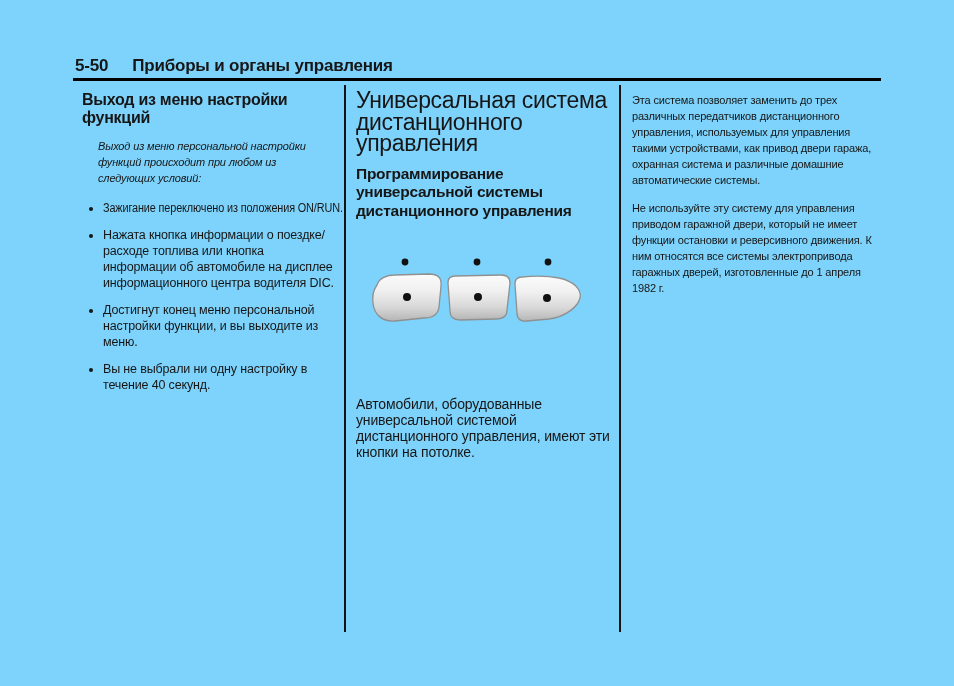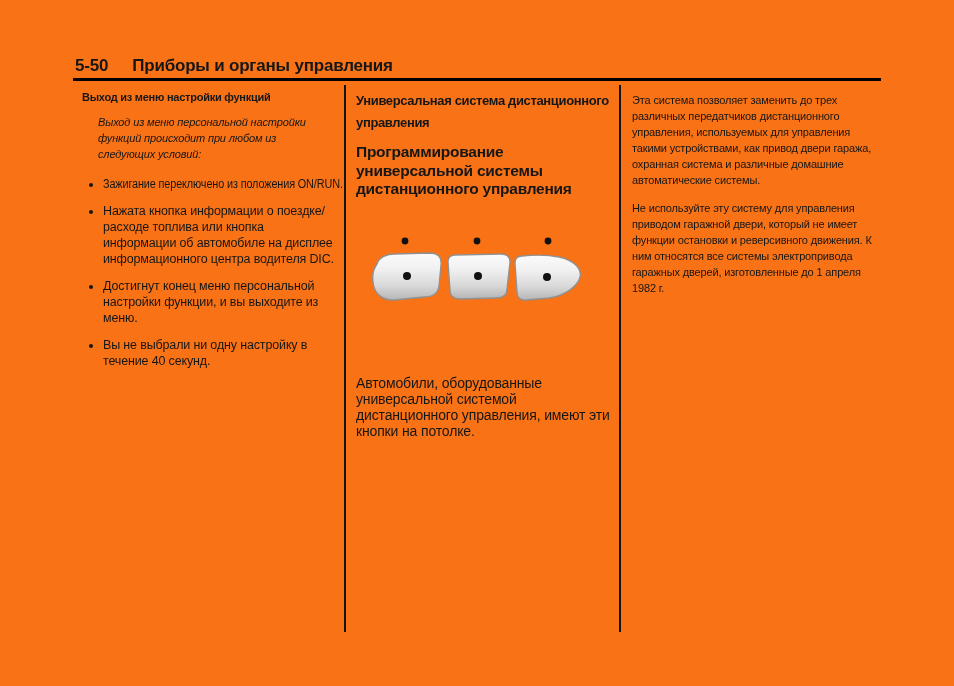--- a/index.html
+++ b/index.html
@@ -1,41 +1,41 @@
 <!DOCTYPE html>
 <html><head>
 <meta charset="utf-8">
 <style>
   html,body{margin:0;padding:0;background:#ffffff;}
   .page{
-    position:relative;width:954px;height:686px;background:#f97316;overflow:hidden;
+    position:relative;width:954px;height:686px;background:#7dd3fc;overflow:hidden;
     font-family:"Liberation Sans","DejaVu Sans",sans-serif;color:#161616;
   }
   
   .hdr{position:absolute;left:75px;top:56px;font-size:17px;font-weight:bold;letter-spacing:-0.2px;white-space:nowrap;}
   .hdr .pagenum{display:inline-block;}
   .hdr .htitle{display:inline-block;margin-left:24px;}
   .hrule{position:absolute;left:73px;top:78px;width:808px;height:2.5px;background:#000;}
   
   .vdivider{position:absolute;top:85px;width:2px;height:547px;background:#141414;}
   .vd1{left:344px;}
   .vd2{left:619px;}
   
   .col{position:absolute;top:91px;}
   .col1{left:82px;width:253px;}
   .col2{left:356px;top:90px;width:256px;}
   .col3{left:632px;top:92px;width:250px;}
   
   .body-text,p{font-size:11px;line-height:16px;letter-spacing:-0.15px;margin:0 0 12px 0;}
-  .col1 h2{font-size:11px;font-weight:bold;letter-spacing:-0.25px;margin:0 0 11px 0;}
+  .col1 h2{font-size:16px;font-weight:bold;letter-spacing:-0.25px;margin:0 0 11px 0;}
   .col1 p{margin:0 0 11px 16px;font-style:italic;}
   .col1 ul{margin:14px 0 0 0;padding:0 0 0 21px;list-style:disc;}
   .col1 li{font-size:12.5px;line-height:16px;letter-spacing:-0.15px;margin:0 0 11px 0;}
   .condensed{display:inline-block;transform:scaleX(0.87);transform-origin:0 50%;white-space:nowrap;}
-  .col2 h1{font-size:13px;line-height:21.5px;letter-spacing:-0.35px;font-weight:bold;margin:0 0 10px 0;}
+  .col2 h1{font-size:23px;line-height:21.5px;letter-spacing:-0.35px;font-weight:normal;margin:0 0 10px 0;}
   .col2 .ref{font-size:12.5px;line-height:16px;margin:0 0 16px 0;}
   .col2 .ref em{font-style:italic;}
   .col2 h2.sub{font-size:15.5px;line-height:18.5px;letter-spacing:-0.25px;font-weight:bold;margin:0;}
   .figure{margin:32px 0 0 4px;width:234px;height:94px;}
   .caption{margin:50px 0 0 0;font-size:14px;line-height:16px;letter-spacing:-0.15px;}
   .col3 p{margin:0 0 12px 0;}
 </style>
 </head>
 <body>
 

